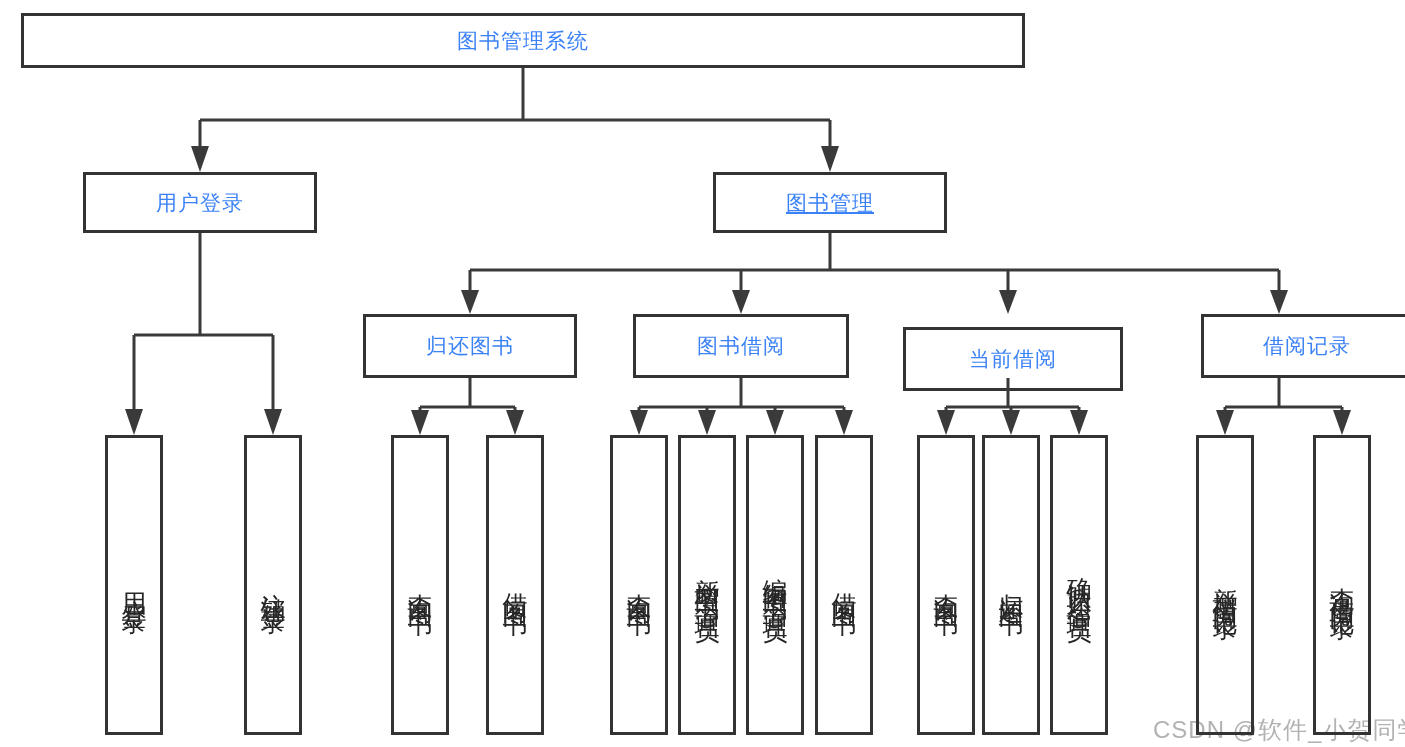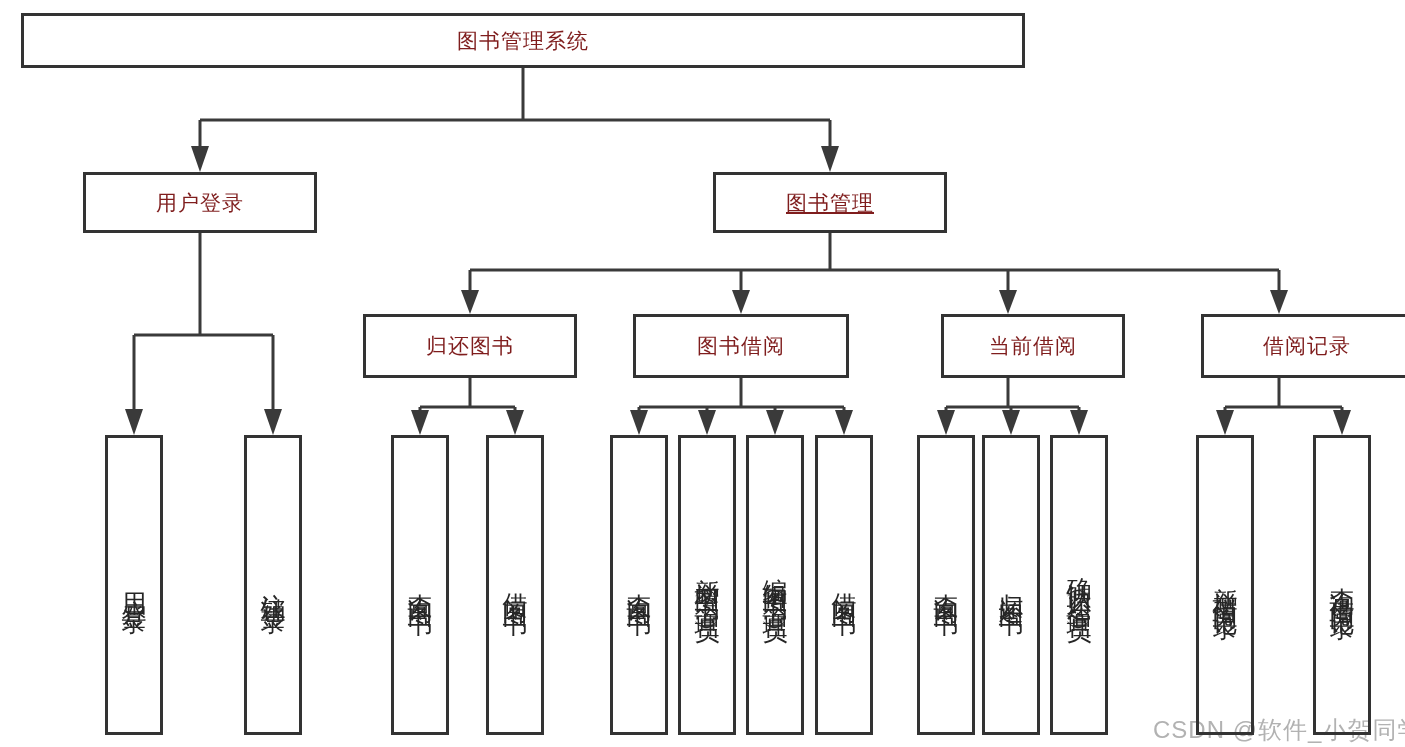--- a/index.html
+++ b/index.html
@@ -9,21 +9,21 @@
     background:#ffffff;
     font-family:"Liberation Sans","DejaVu Sans",sans-serif;
     overflow:hidden;
   }
   .hbox{
     position:absolute;
     box-sizing:border-box;
     border:3px solid #333333;
     background:transparent;
     display:flex;align-items:center;justify-content:center;
-    font-size:21px;color:#7f1d1d;
+    font-size:21px;color:#3b82f6;
     letter-spacing:1px;
     z-index:2;
   }
   .vbox{
     position:absolute;
     box-sizing:border-box;
     border:3px solid #333333;
     background:transparent;
     display:flex;align-items:center;justify-content:center;
     font-size:25px;color:#262626;
@@ -103,21 +103,21 @@
   <div class="hbox" style="left:713px;top:172px;width:234px;height:61px;text-decoration:underline;">
     <span>图书管理</span>
   </div>
 
   <div class="hbox" style="left:363px;top:314px;width:214px;height:64px;">
     <span>归还图书</span>
   </div>
   <div class="hbox" style="left:633px;top:314px;width:216px;height:64px;">
     <span>图书借阅</span>
   </div>
-  <div class="hbox" style="left:903px;top:314px;width:184px;height:64px;margin-left:38px;">
+  <div class="hbox" style="left:903px;top:327px;width:220px;height:64px;">
     <span>当前借阅</span>
   </div>
   <div class="hbox" style="left:1173px;top:314px;width:212px;height:64px;margin-left:28px;">
     <span>借阅记录</span>
   </div>
 
   <div class="vbox" style="left:105px;top:435px;width:58px;height:300px;">
     <span>用户登录</span>
   </div>
   <div class="vbox" style="left:244px;top:435px;width:58px;height:300px;">

